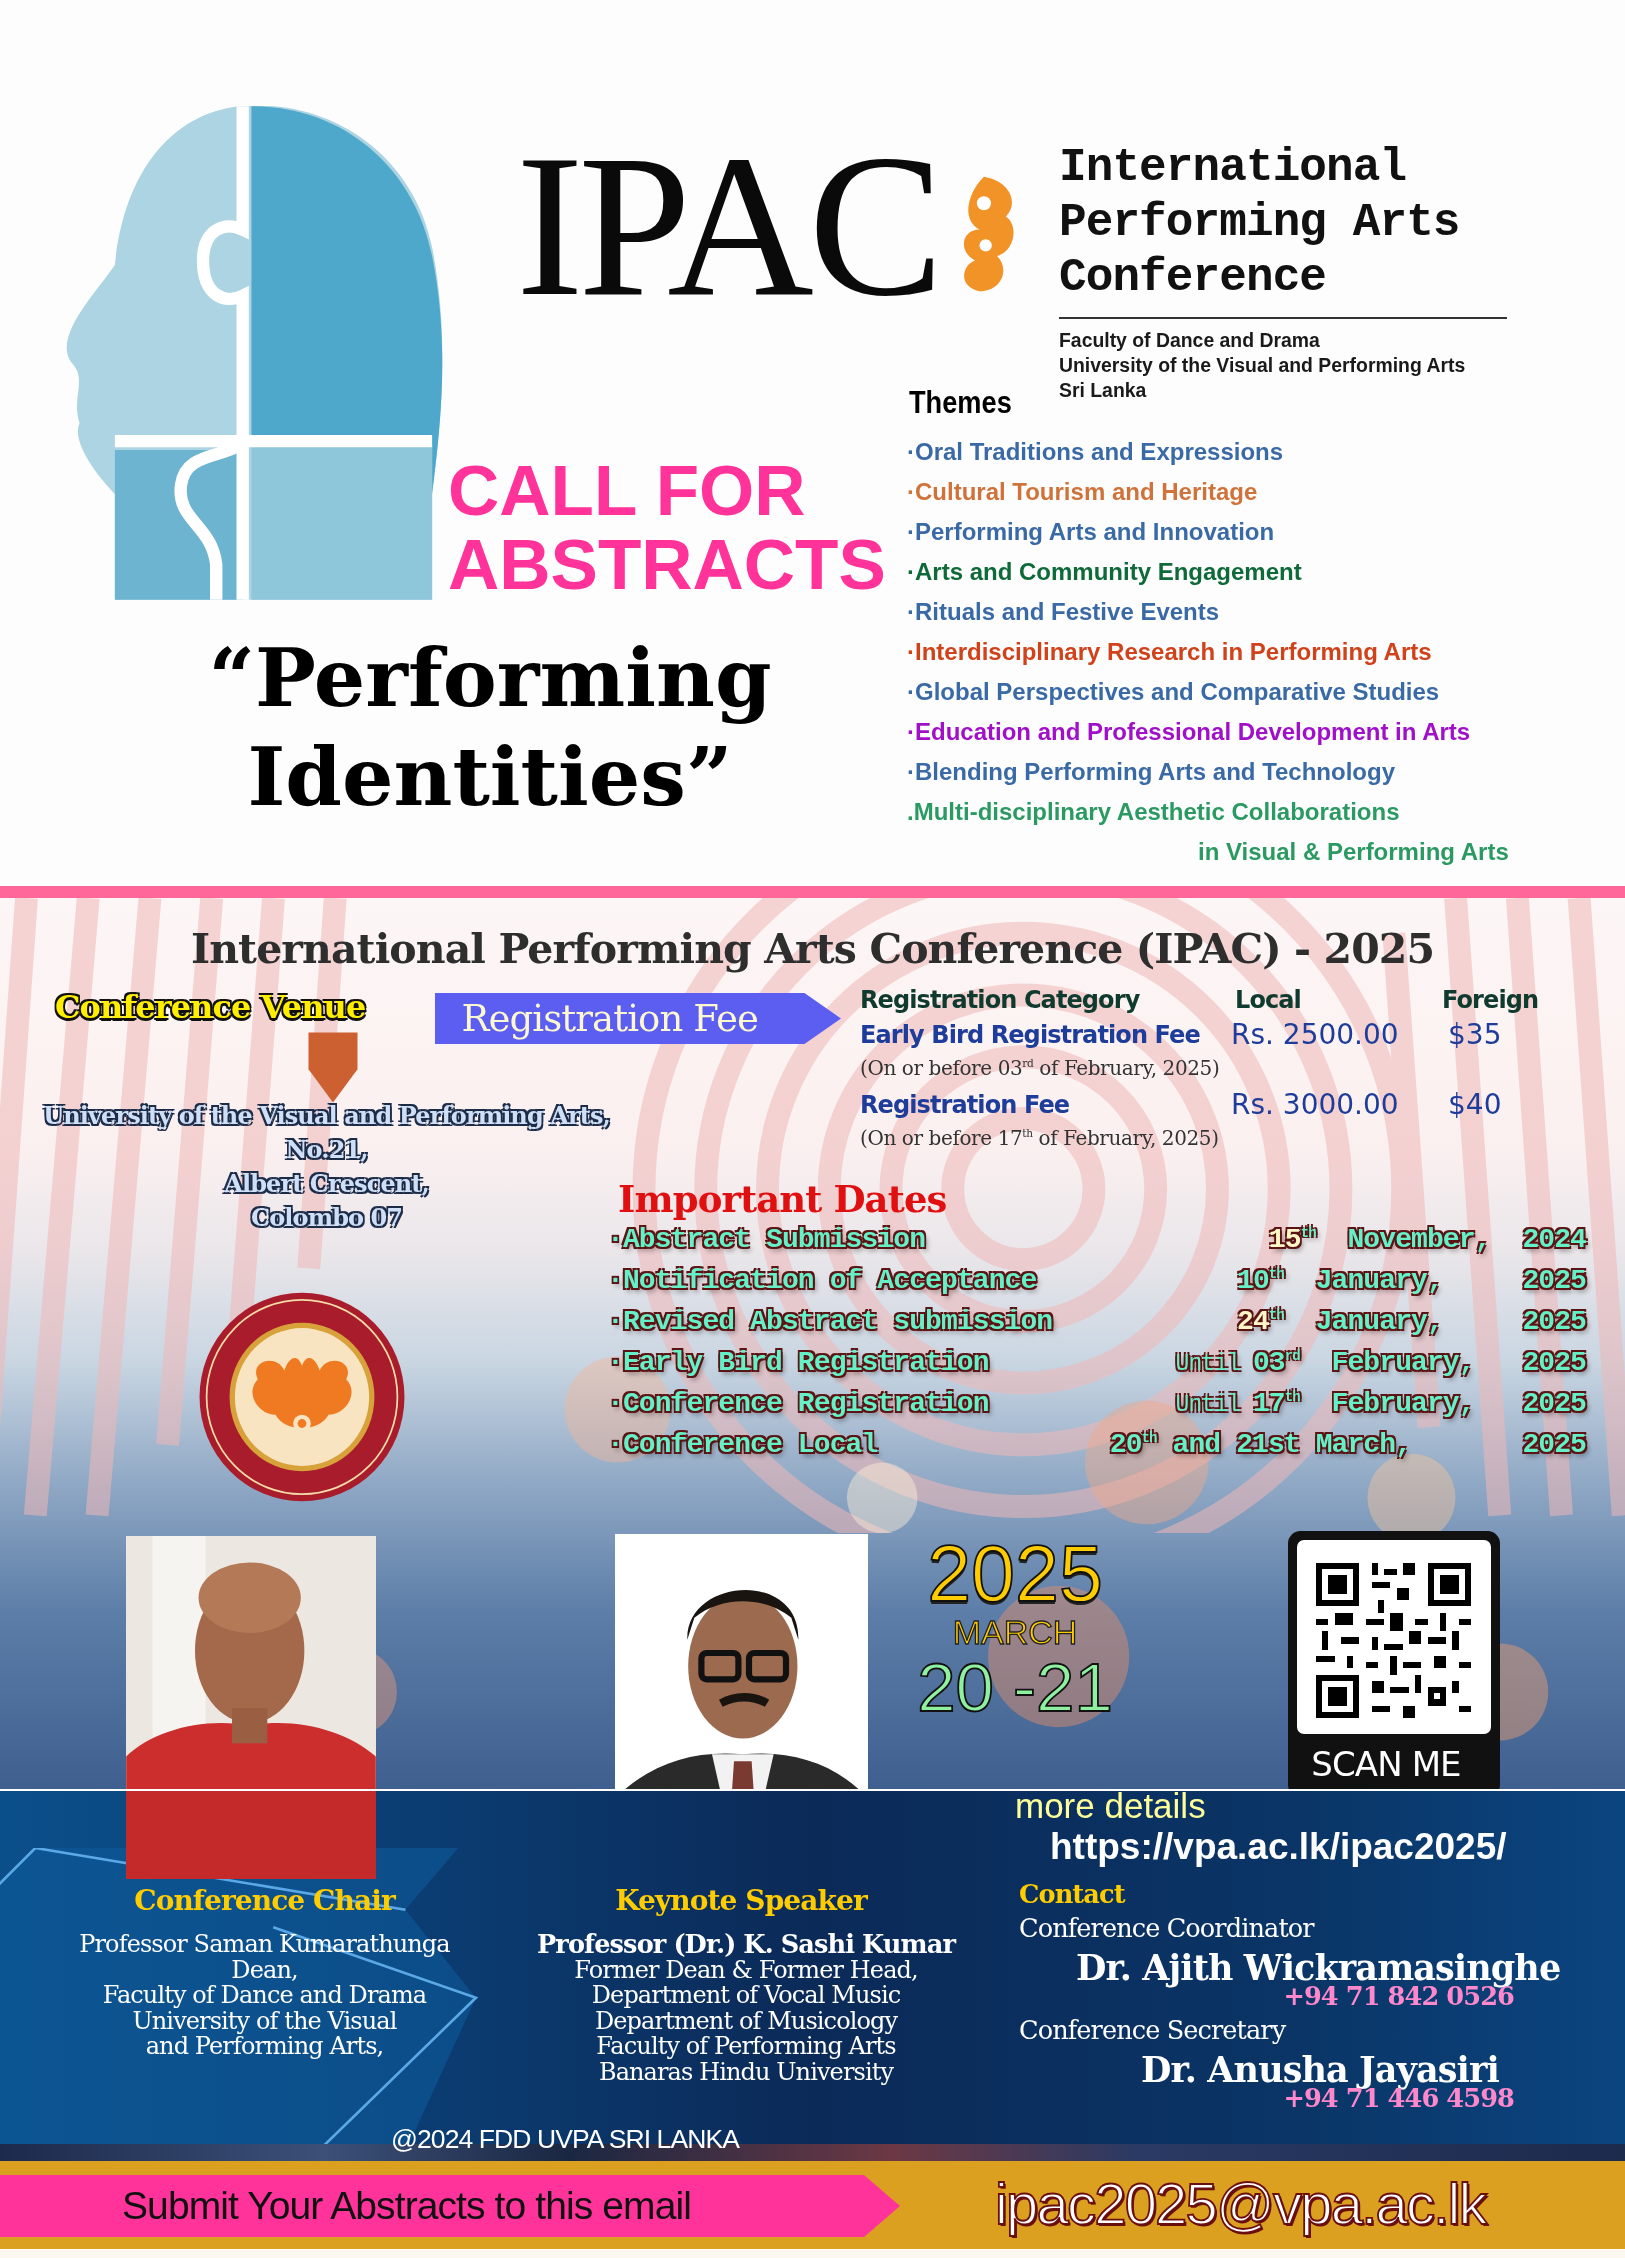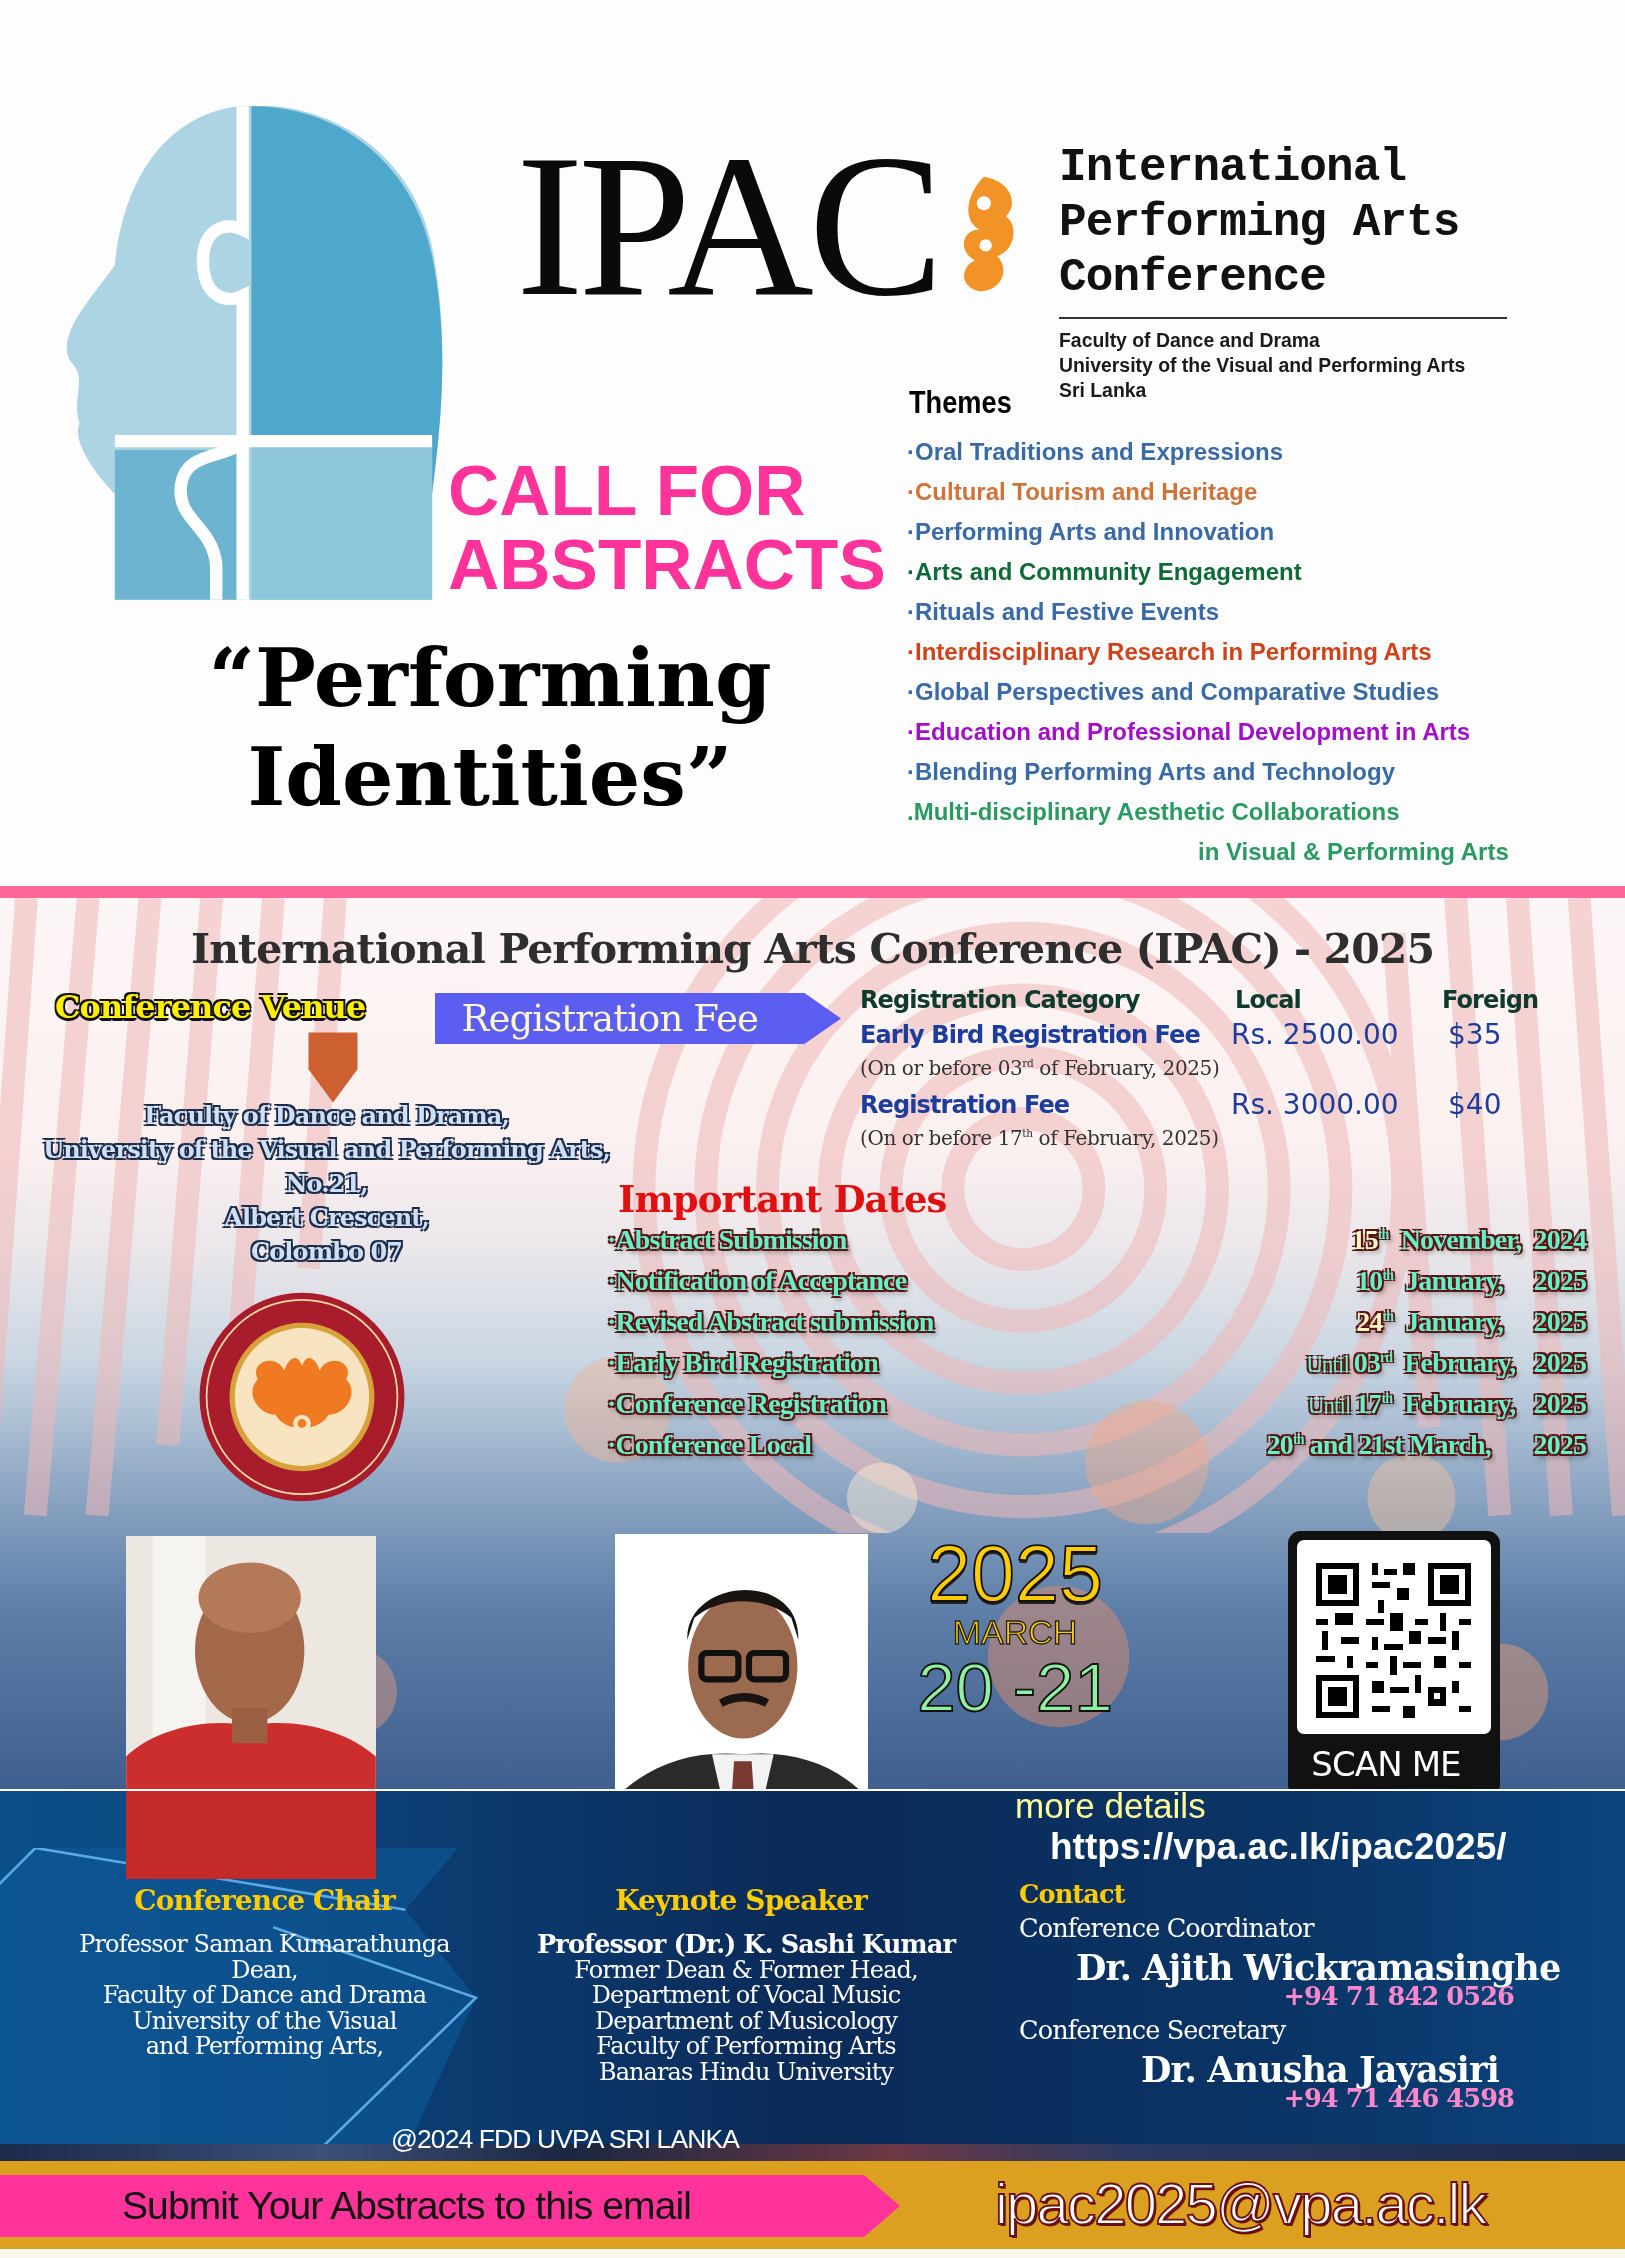--- a/index.html
+++ b/index.html
@@ -56,21 +56,21 @@
   .fee-row { position: relative; height: 35px; }
   .fee-hdr { color: #0f3a2e; font-size: 24px; font-weight: 700; letter-spacing: -0.9px; }
   .fee-cat { position: absolute; left: 0; top: 0; font-size: 24px; font-weight: 700; color: #1e3c9a; letter-spacing: -0.9px; }
   .fee-local { position: absolute; left: 371px; top: -3.5px; font-size: 28px; color: #1e3c9a; }
   .fee-foreign { position: absolute; left: 588px; top: -3.5px; font-size: 28px; color: #1e3c9a; }
   .fee-note { font-family: "DejaVu Serif", serif; font-size: 20px; color: #333; letter-spacing: -0.4px; height: 35px; }
   .fee-note sup { font-size: 10.6px; }
 
   .dates-title { position: absolute; left: 618px; top: 279px; font-family: "DejaVu Serif", serif; font-weight: 700; font-size: 37px; color: #e01010; letter-spacing: -0.9px; }
   .dates { position: absolute; left: 607px; top: 326px; width: 979px; }
-  .date-row { position: relative; height: 41px; font-family: Liberation Serif, serif; font-weight: 700; font-size: 28px; color: #66f0c8;
+  .date-row { position: relative; height: 41px; font-family: Liberation Mono, monospace; font-weight: 700; font-size: 28px; color: #66f0c8;
     text-shadow: -1.8px -1.8px 0 #5a1414, 1.8px -1.8px 0 #5a1414, -1.8px 1.8px 0 #5a1414, 1.8px 1.8px 0 #5a1414, 2.6px 3.5px 5.3px rgba(0,0,0,0.4); letter-spacing: -0.9px; }
   .date-label { position: absolute; left: 0; top: 0; }
   .date-value { position: absolute; right: 0; top: 0; text-align: right; white-space: pre; }
   .date-value .pre { font-size: 23px; font-weight: 400; }
   .date-value .num { color: #fff7c8; }
   .date-value sup { font-size: 14px; }
 
   .uvpa-seal { position: absolute; left: 196px; top: 393px; width: 212px; height: 212px; }
 
   .photo { position: absolute; overflow: hidden; }
@@ -207,21 +207,20 @@
     </g>
   </svg>
 
   <div class="conf-title">International Performing Arts Conference (IPAC) - 2025</div>
 
   <div class="venue-label">Conference Venue</div>
   <svg class="venue-arrow" viewBox="0 0 64 80">
     <path d="M4 0 L60 0 L60 42 L32 80 L4 42 Z" fill="#cd6030"></path>
   </svg>
   <div class="venue-addr">
-    <div>Faculty of Dance and Drama,</div>
     <div>University of the Visual and Performing Arts,</div>
     <div>No.21,</div>
     <div>Albert Crescent,</div>
     <div>Colombo 07</div>
   </div>
 
   <div class="reg-banner">
     <div class="reg-banner-shape"></div>
     <div class="reg-banner-label">Registration Fee</div>
   </div>

